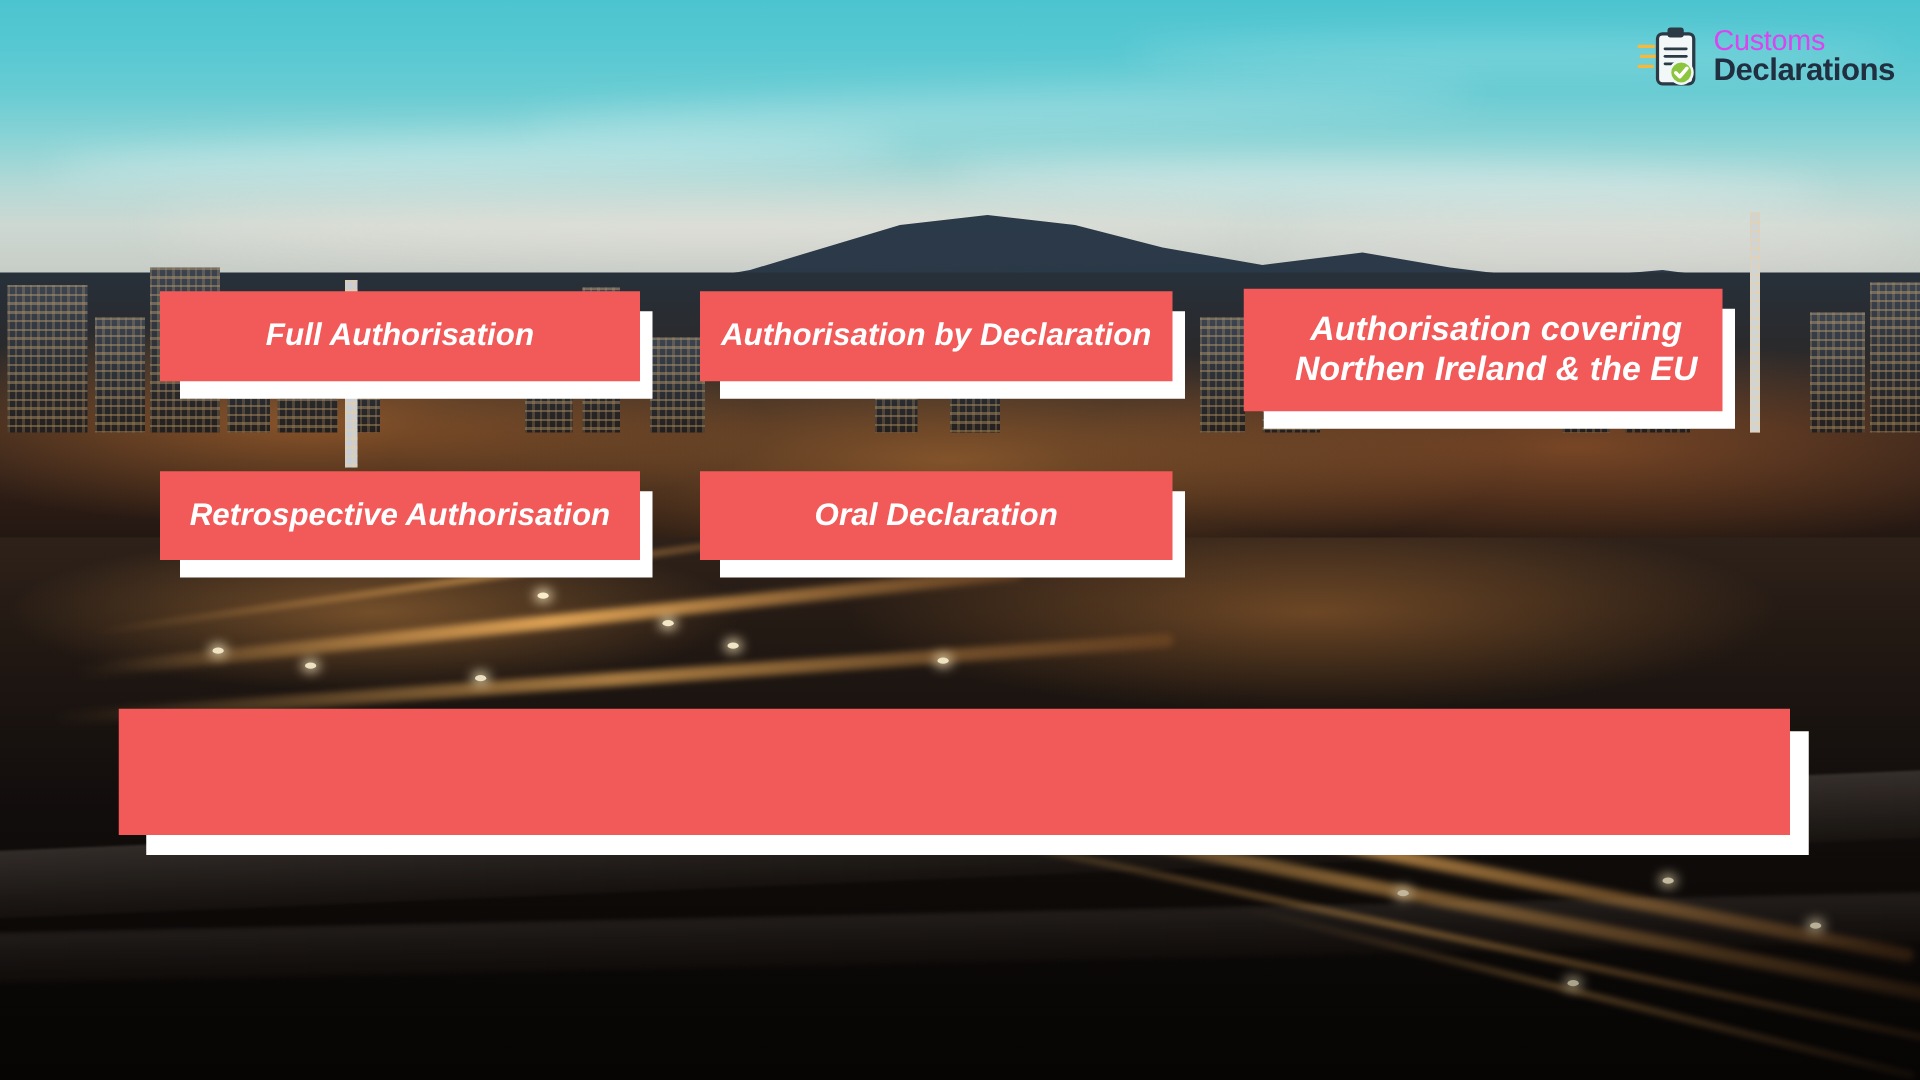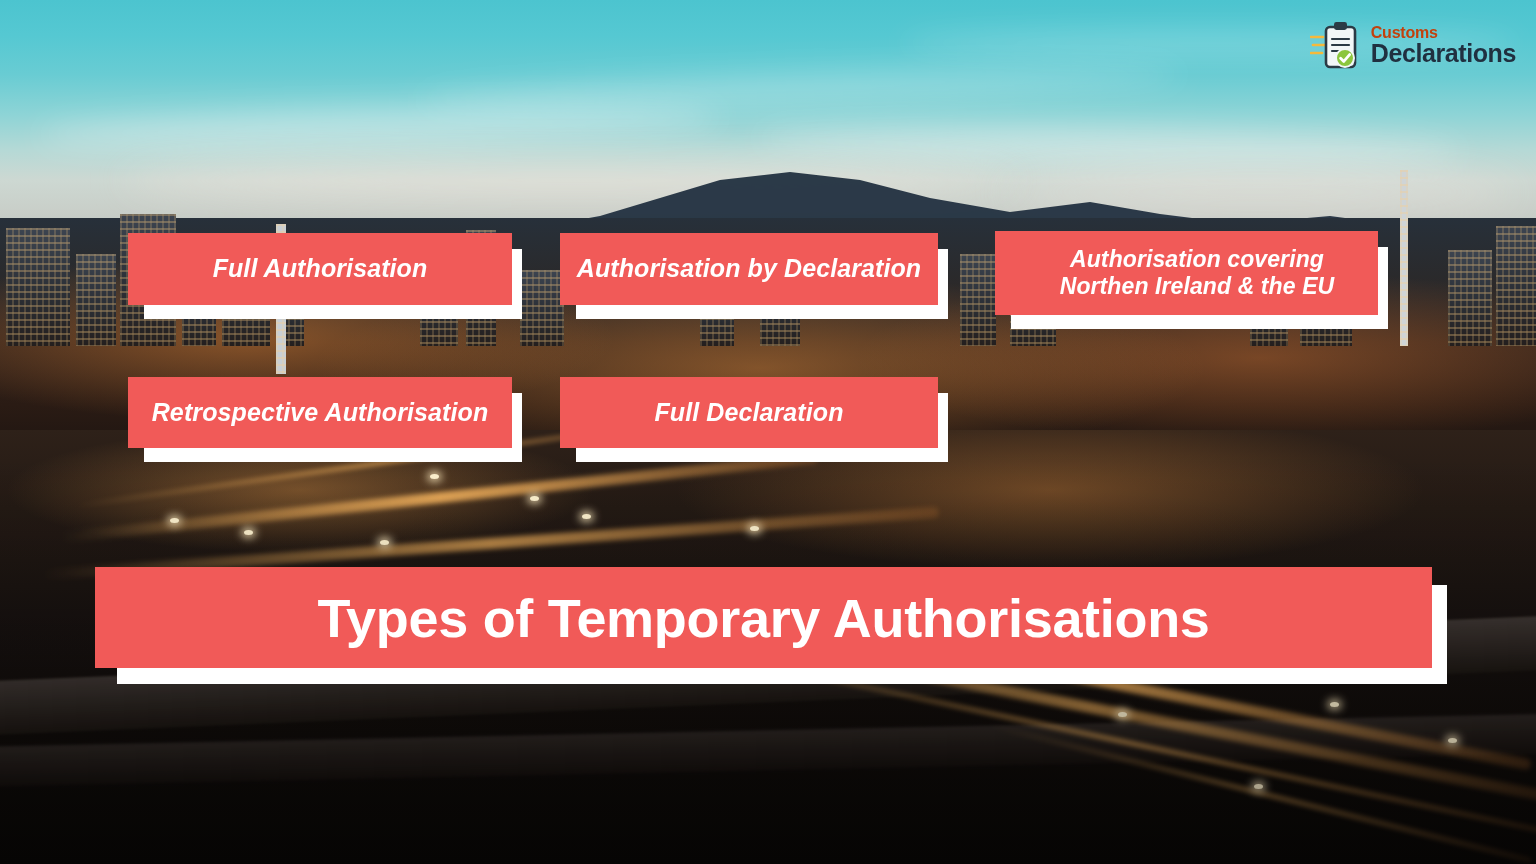--- a/index.html
+++ b/index.html
@@ -127,21 +127,21 @@
     position:absolute; background:#ffffff; z-index:0;
   }
   .card .plate{
     position:absolute; inset:0; background:#F15A58; z-index:1;
   }
   .card .txt{ position:relative; z-index:2; }
 
   
   #card-full          { left:128px;  top:233px; width:384px; height:72px; font-size:25px; }
   #card-by-decl       { left:560px;  top:233px; width:378px; height:72px; font-size:25px; }
-  #card-ni-eu         { left:995px;  top:231px; width:383px; height:84px; font-size:23px;padding-left:35px; }
+  #card-ni-eu         { left:995px;  top:231px; width:383px; height:98px; font-size:27px;padding-left:35px; }
   
   #card-retro         { left:128px;  top:377px; width:384px; height:71px; font-size:25px; }
   #card-oral          { left:560px;  top:377px; width:378px; height:71px; font-size:25px; }
   #card-border        { left:1008px; top:377px; width:362px; height:76px; font-size:23px; }
 
   
   #title-banner{
     position:absolute; left:95px; top:567px; width:1337px; height:101px;
     display:flex; align-items:center; justify-content:center;
     z-index:4;
@@ -154,21 +154,21 @@
   }
 
   
   #logo{
     position:absolute; right:20px; top:18px;
     display:flex; align-items:center; gap:9px;
     z-index:6;
   }
   #logo .mark{ position:relative; width:52px; height:54px; flex:0 0 auto; }
   #logo .words{ display:flex; flex-direction:column; line-height:1.0; }
-  #logo .w1{ color:#c2410c; font-size:16px; font-weight:bold; letter-spacing:-.2px; }
+  #logo .w1{ color:#d946ef; font-size:23px; font-weight:normal; letter-spacing:-.2px; }
   #logo .w2{ color:#203040; font-size:25px; font-weight:bold; letter-spacing:-.4px; margin-top:0;}
 </style>
 </head>
 <body>
 
 <div id="slide">
 
   <div class="bg-sky">
     <div class="cloud cl1"></div>
     <div class="cloud cl2"></div>
@@ -257,28 +257,27 @@
 
   <div class="card" id="card-retro">
     <span class="shadow" style="left:16px; top:16px; right:-10px; bottom:-14px;"></span>
     <span class="plate"></span>
     <span class="txt">Retrospective Authorisation</span>
   </div>
 
   <div class="card" id="card-oral">
     <span class="shadow" style="left:16px; top:16px; right:-10px; bottom:-14px;"></span>
     <span class="plate"></span>
-    <span class="txt">Full Declaration</span>
+    <span class="txt">Oral Declaration</span>
   </div>
 
 
   <div id="title-banner">
     <span class="shadow" style="left:22px; top:18px; right:-15px; bottom:-16px;"></span>
     <span class="plate"></span>
-    <span class="txt">Types of Temporary Authorisations</span>
   </div>
 
   <div id="logo">
     <span class="mark">
       <svg viewBox="0 0 52 54" width="52" height="54" aria-hidden="true">
         <g stroke="#F6B93B" stroke-width="2.6" stroke-linecap="round">
           <line x1="1" y1="19" x2="13" y2="19"></line>
           <line x1="3" y1="27" x2="15" y2="27"></line>
           <line x1="1" y1="35" x2="12" y2="35"></line>
         </g>

